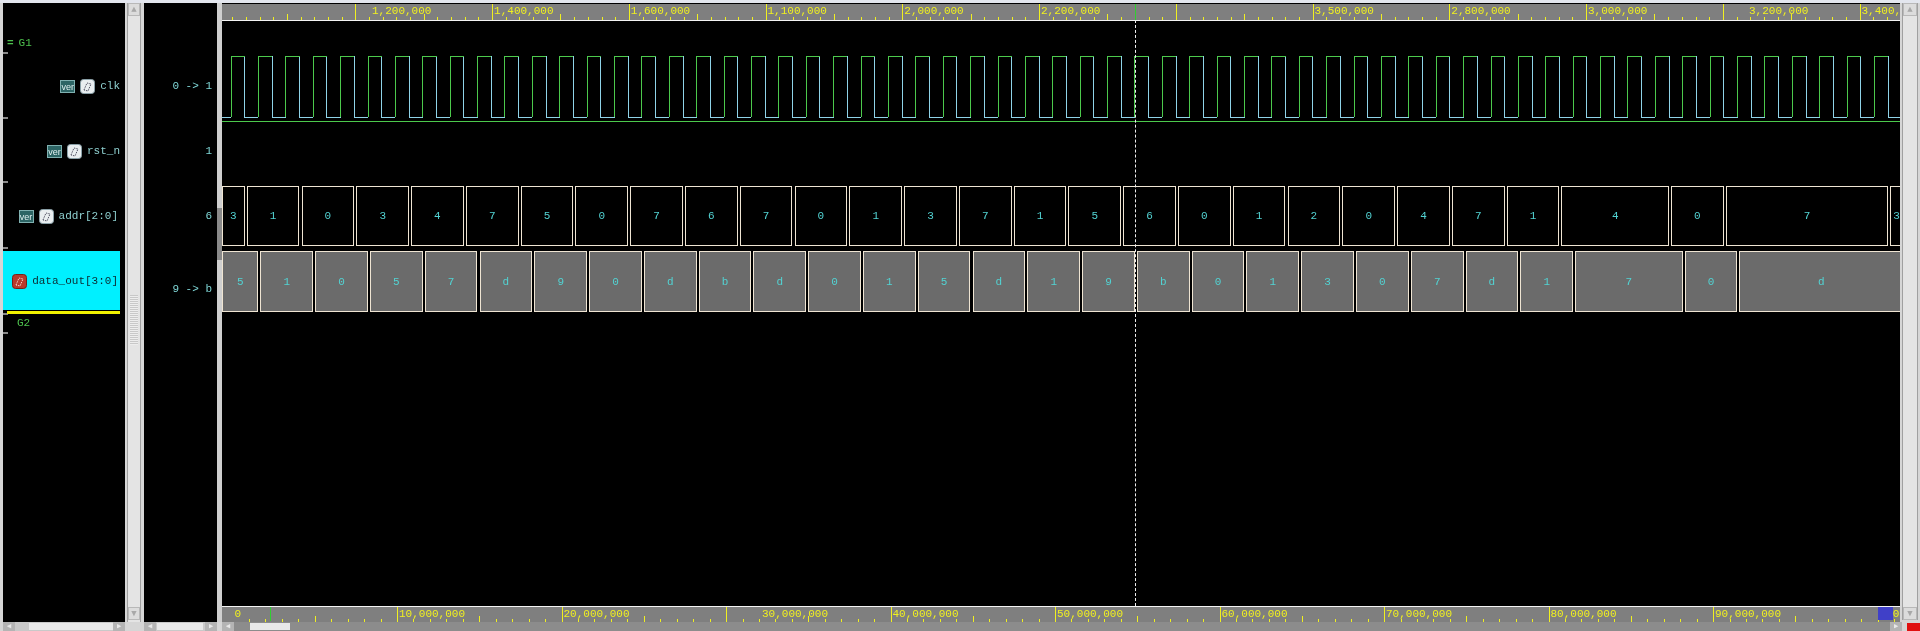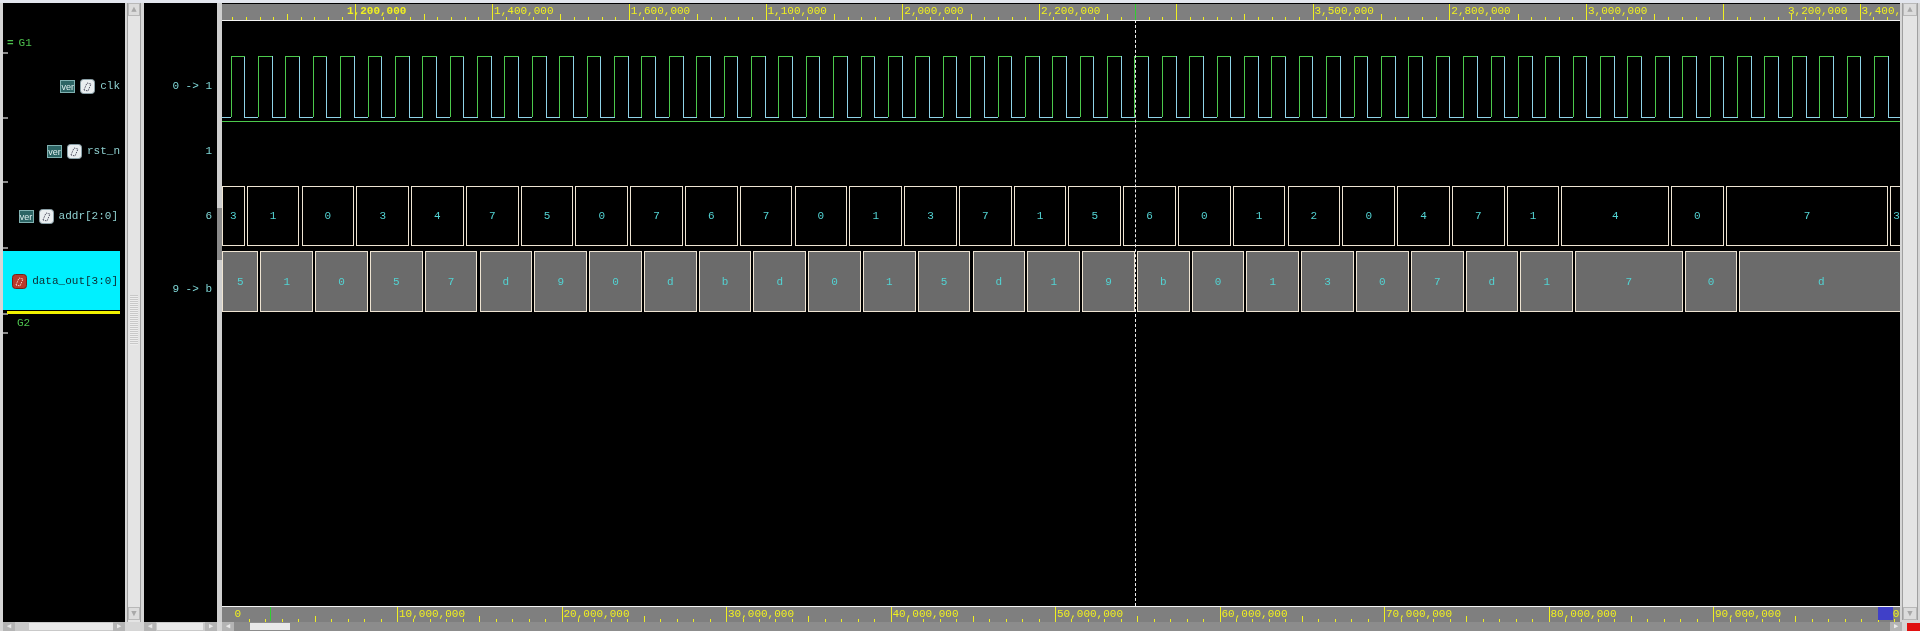--- a/index.html
+++ b/index.html
@@ -158,21 +158,21 @@
       <div class="tick" style="left: 10.2px; height: 3px;"></div>
       <div class="tick" style="left: 23.9px; height: 3px;"></div>
       <div class="tick" style="left: 37.6px; height: 3px;"></div>
       <div class="tick" style="left: 51.3px; height: 3px;"></div>
       <div class="tick" style="left: 64.9px; height: 6px;"></div>
       <div class="tick" style="left: 78.6px; height: 3px;"></div>
       <div class="tick" style="left: 92.3px; height: 3px;"></div>
       <div class="tick" style="left: 105.9px; height: 3px;"></div>
       <div class="tick" style="left: 119.6px; height: 3px;"></div>
       <div class="major" style="left: 133.3px;"></div>
-      <div class="rlabel" style="left: 125px; font-weight: bold;">1,200,000</div>
+      <div class="rlabel" style="left: 150px;">1,200,000</div>
       <div class="tick" style="left: 147px; height: 3px;"></div>
       <div class="tick" style="left: 160.7px; height: 3px;"></div>
       <div class="tick" style="left: 174.3px; height: 3px;"></div>
       <div class="tick" style="left: 188px; height: 3px;"></div>
       <div class="tick" style="left: 201.7px; height: 6px;"></div>
       <div class="tick" style="left: 215.4px; height: 3px;"></div>
       <div class="tick" style="left: 229px; height: 3px;"></div>
       <div class="tick" style="left: 242.7px; height: 3px;"></div>
       <div class="tick" style="left: 256.4px; height: 3px;"></div>
       <div class="major" style="left: 270.1px;"></div>
@@ -268,21 +268,21 @@
       <div class="tick" style="left: 1377.7px; height: 3px;"></div>
       <div class="tick" style="left: 1391.4px; height: 3px;"></div>
       <div class="tick" style="left: 1405.1px; height: 3px;"></div>
       <div class="tick" style="left: 1418.8px; height: 3px;"></div>
       <div class="tick" style="left: 1432.4px; height: 6px;"></div>
       <div class="tick" style="left: 1446.1px; height: 3px;"></div>
       <div class="tick" style="left: 1459.8px; height: 3px;"></div>
       <div class="tick" style="left: 1473.5px; height: 3px;"></div>
       <div class="tick" style="left: 1487.1px; height: 3px;"></div>
       <div class="major" style="left: 1500.8px;"></div>
-      <div class="rlabel" style="left: 1566px; text-align: center;">3,200,000</div>
+      <div class="rlabel" style="left: 1527px; text-align: center;">3,200,000</div>
       <div class="tick" style="left: 1514.5px; height: 3px;"></div>
       <div class="tick" style="left: 1528.2px; height: 3px;"></div>
       <div class="tick" style="left: 1541.8px; height: 3px;"></div>
       <div class="tick" style="left: 1555.5px; height: 3px;"></div>
       <div class="tick" style="left: 1569.2px; height: 6px;"></div>
       <div class="tick" style="left: 1582.9px; height: 3px;"></div>
       <div class="tick" style="left: 1596.5px; height: 3px;"></div>
       <div class="tick" style="left: 1610.2px; height: 3px;"></div>
       <div class="tick" style="left: 1623.9px; height: 3px;"></div>
       <div class="major" style="left: 1637.5px;"></div>
@@ -324,21 +324,21 @@
       <div class="tick" style="left: 356px; height: 3px;"></div>
       <div class="tick" style="left: 372.4px; height: 3px;"></div>
       <div class="tick" style="left: 388.8px; height: 3px;"></div>
       <div class="tick" style="left: 405.3px; height: 3px;"></div>
       <div class="tick" style="left: 421.8px; height: 6px;"></div>
       <div class="tick" style="left: 438.2px; height: 3px;"></div>
       <div class="tick" style="left: 454.6px; height: 3px;"></div>
       <div class="tick" style="left: 471.1px; height: 3px;"></div>
       <div class="tick" style="left: 487.5px; height: 3px;"></div>
       <div class="major" style="left: 504px;"></div>
-      <div class="rlabel" style="left: 506px;">30,000,000</div>
+      <div class="rlabel" style="left: 506px; padding-left: 34px;">30,000,000</div>
       <div class="tick" style="left: 520.5px; height: 3px;"></div>
       <div class="tick" style="left: 536.9px; height: 3px;"></div>
       <div class="tick" style="left: 553.4px; height: 3px;"></div>
       <div class="tick" style="left: 569.8px; height: 3px;"></div>
       <div class="tick" style="left: 586.3px; height: 6px;"></div>
       <div class="tick" style="left: 602.7px; height: 3px;"></div>
       <div class="tick" style="left: 619.1px; height: 3px;"></div>
       <div class="tick" style="left: 635.6px; height: 3px;"></div>
       <div class="tick" style="left: 652px; height: 3px;"></div>
       <div class="major" style="left: 668.5px;"></div>

